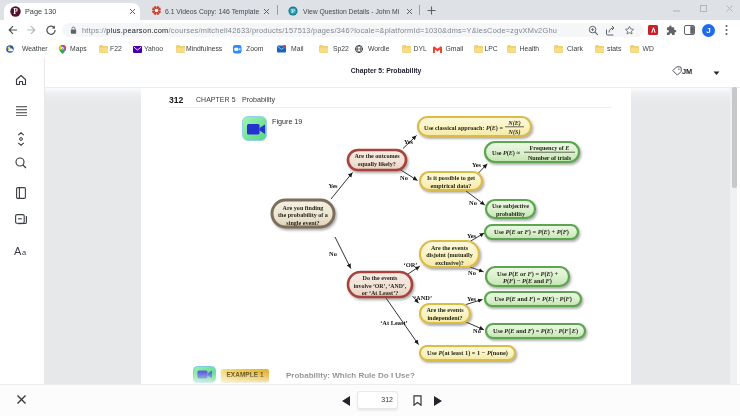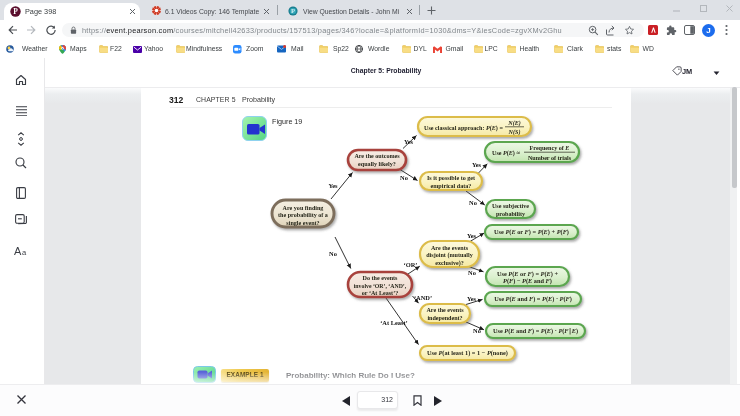--- a/index.html
+++ b/index.html
@@ -12,21 +12,21 @@
 </head>
 <body>
 
 <div class="abs" style="left:0;top:0;width:740px;height:20px;background:#dee1e6;"></div>
 
 <div class="abs" style="left:4px;top:3px;width:136px;height:17px;background:#fff;border-radius:8px 8px 0 0;"></div>
 <svg class="abs" style="left:10px;top:6px" width="11" height="11" viewBox="0 0 11 11">
  <circle cx="5.5" cy="5.5" r="5.2" fill="#5b0f2e"></circle>
  <text x="5.5" y="8.2" font-size="7.5" font-weight="bold" fill="#fff" text-anchor="middle" font-family="Liberation Serif,serif">P</text>
 </svg>
-<div class="abs" style="left:25px;top:7px;font-size:7.3px;color:#3c4043;">Page 398</div>
+<div class="abs" style="left:25px;top:7px;font-size:7.3px;color:#3c4043;">Page 130</div>
 <svg class="abs" style="left:129px;top:8px" width="7" height="7" viewBox="0 0 7 7">
     <path d="M1 1L6 6M6 1L1 6" stroke="#5f6368" stroke-width="1"></path>
   </svg>
 
 <svg class="abs" style="left:152px;top:6px" width="9" height="9" viewBox="0 0 12 12">
  <circle cx="6" cy="6" r="6" fill="#cf3b25"></circle>
  <circle cx="6" cy="6" r="2.4" fill="#fff"></circle>
  <g stroke="#fff" stroke-width=".9">
       <path d="M6 0v2M6 10v2M0 6h2M10 6h2M1.8 1.8l1.4 1.4M8.8 8.8l1.4 1.4M10.2 1.8L8.8 3.2M3.2 8.8L1.8 10.2"></path>
     </g>
@@ -71,21 +71,21 @@
 <svg class="abs" style="left:46px;top:25px" width="10" height="10" viewBox="0 0 10 10">
  <path d="M8.6 3.2A4.1 4.1 0 1 0 9.1 5" stroke="#4a4e53" stroke-width="1.2" fill="none"></path>
  <path d="M8.8 0.6v3h-3z" fill="#4a4e53"></path>
 </svg>
 
 <div class="abs" style="left:62px;top:22.5px;width:582px;height:14px;background:#f5f6f7;border-radius:7px;"></div>
 <svg class="abs" style="left:70px;top:25.5px" width="7" height="8.5" viewBox="0 0 8 9">
  <rect x="1" y="3.6" width="6" height="4.8" rx="0.8" fill="#5f6368"></rect>
  <path d="M2.3 3.6V2.5a1.7 1.7 0 0 1 3.4 0v1.1" stroke="#5f6368" stroke-width="1" fill="none"></path>
 </svg>
-<div class="abs" style="left:82px;top:25.5px;font-size:7.4px;letter-spacing:.25px;color:#80868b;">https://<span style="color:#202124">event.pearson.com</span>/courses/mitchell42633/products/157513/pages/346?locale=&amp;platformId=1030&amp;dms=Y&amp;iesCode=zgvXMv2Ghu</div>
+<div class="abs" style="left:82px;top:25.5px;font-size:7.4px;letter-spacing:.25px;color:#80868b;">https://<span style="color:#202124">plus.pearson.com</span>/courses/mitchell42633/products/157513/pages/346?locale=&amp;platformId=1030&amp;dms=Y&amp;iesCode=zgvXMv2Ghu</div>
 <svg class="abs" style="left:588px;top:24.5px" width="11" height="11" viewBox="0 0 11 11">
  <circle cx="4.6" cy="4.6" r="3.3" stroke="#5f6368" stroke-width="1" fill="none"></circle>
  <path d="M7.1 7.1L9.8 9.8" stroke="#5f6368" stroke-width="1.1"></path>
  <path d="M3.1 4.6h3M4.6 3.1v3" stroke="#5f6368" stroke-width=".9"></path>
 </svg>
 <svg class="abs" style="left:605px;top:24.5px" width="12" height="11" viewBox="0 0 12 11">
  <path d="M1.5 4.5v4.5a1 1 0 0 0 1 1h6" stroke="#5f6368" stroke-width="1" fill="none"></path>
  <path d="M4 7.5c0-3 2-4.5 5-4.5M9 3L6.8 .9M9 3L6.8 5.1" stroke="#5f6368" stroke-width="1" fill="none"></path>
 </svg>
 <svg class="abs" style="left:624px;top:24.5px" width="11" height="11" viewBox="0 0 24 24">

